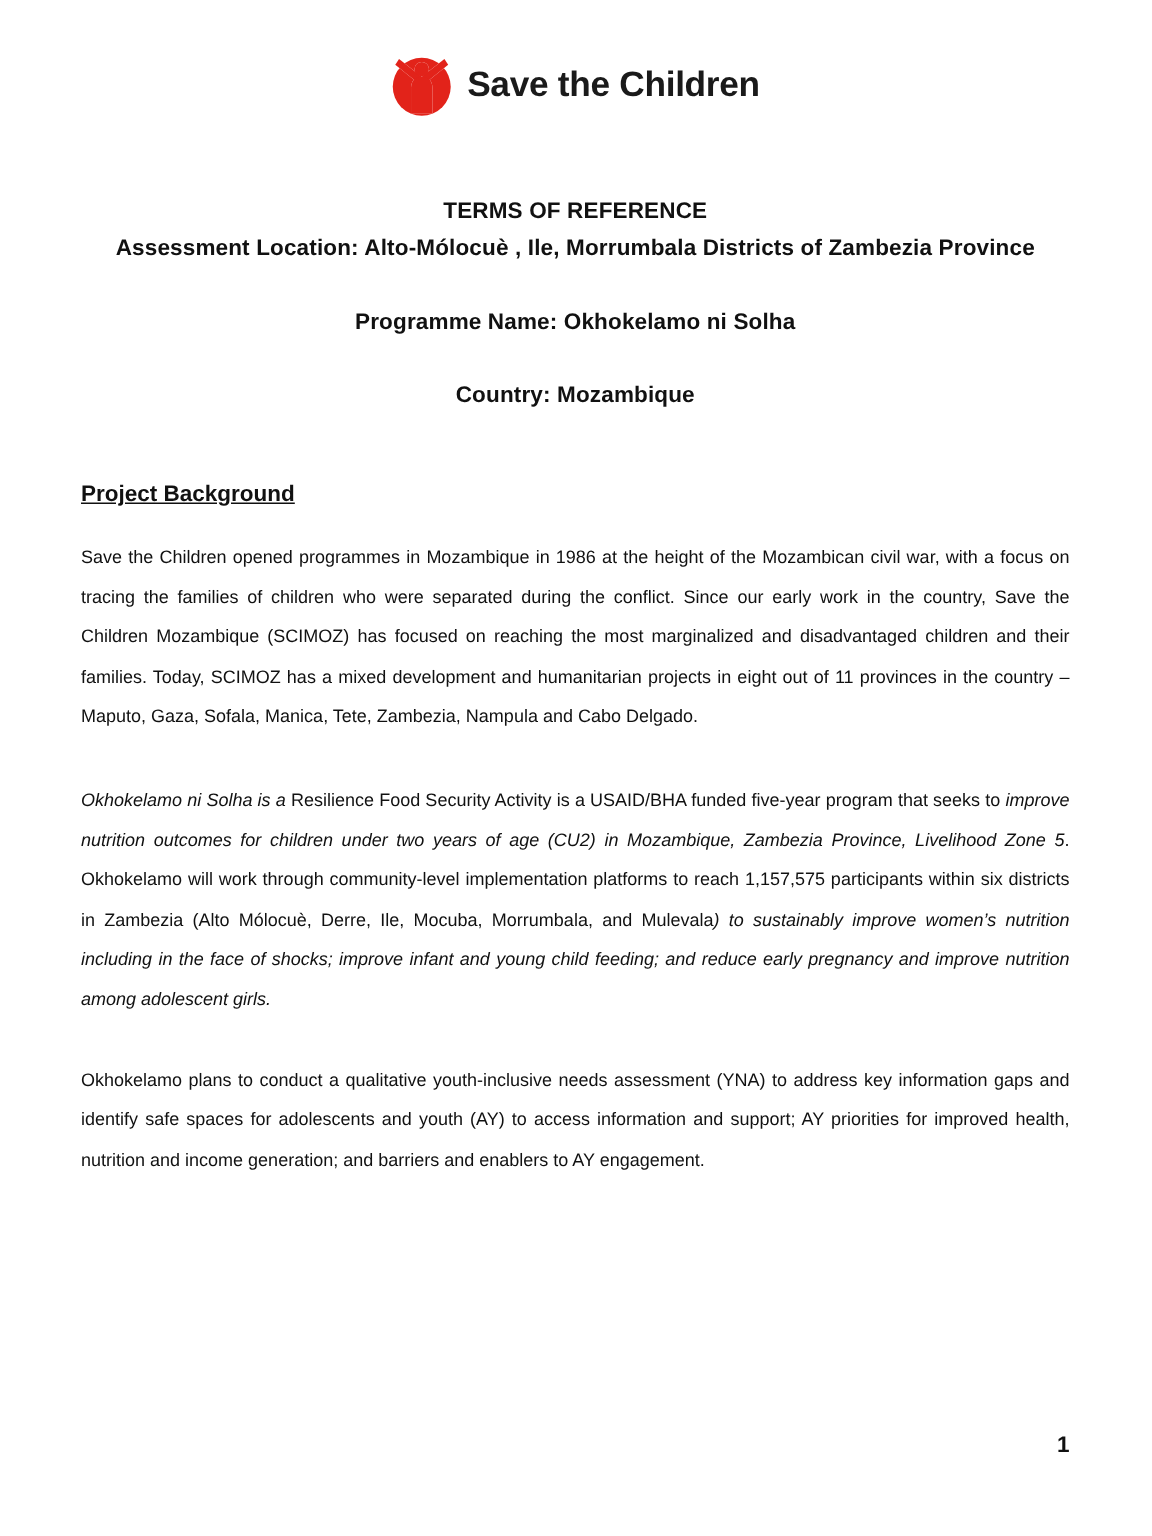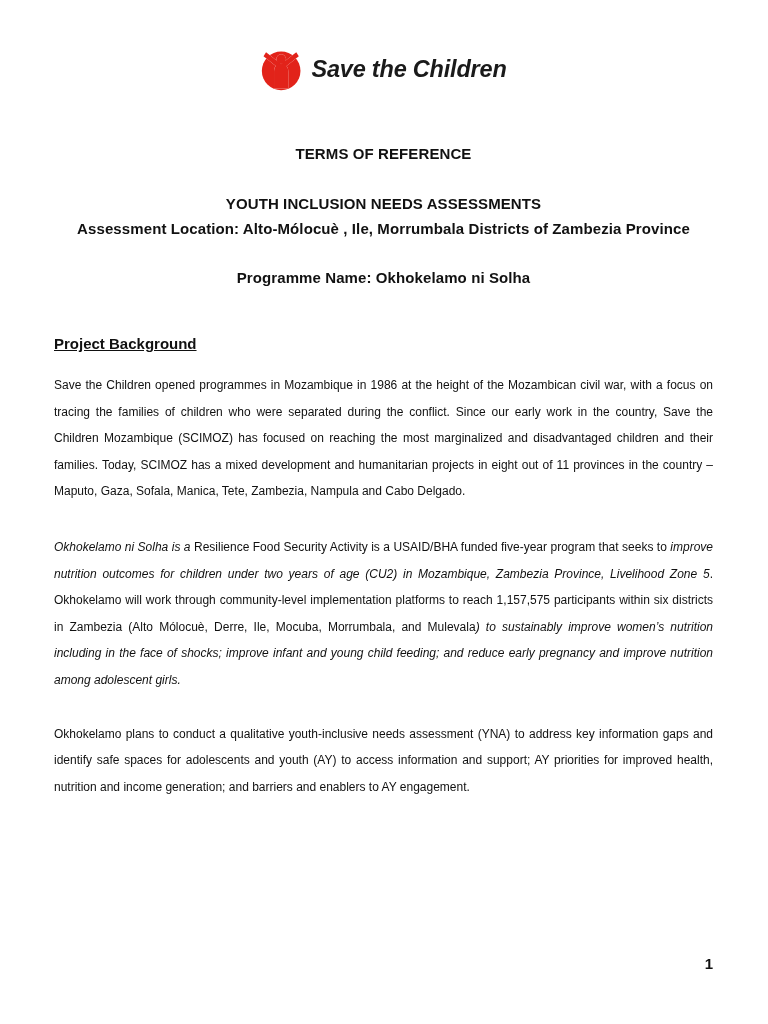--- a/index.html
+++ b/index.html
@@ -23,23 +23,22 @@
     box-sizing: border-box;
     padding: 0;
   }
 
   
   .logo-block {
     display: flex;
     align-items: center;
     justify-content: center;
     gap: 8px;
-    padding-top: 44px;
+    padding-top: 31px;
     height: 52px;
-    font-style: italic;
   }
   .logo-mark {
     width: 42px;
     height: 44px;
     flex: 0 0 auto;
     display: block;
   }
   .logo-word {
     font-family: "Liberation Sans", sans-serif;
     font-size: 23.5px;
@@ -136,26 +135,26 @@
         <circle cx="48" cy="26" r="11.5" fill="#E2231A"></circle>
       </svg>
     </span>
     <span class="logo-word">Save the Children</span>
   </div>
 
   <div class="content-inner">
 
     <div class="title-block t-tor">TERMS OF REFERENCE</div>
 
-    <div class="title-block t-yina">YOUTH INCLUSION NEEDS ASSESSMENTS</div>
 
     <div class="title-block t-loc">Assessment  Location:  Alto-Mólocuè , Ile, Morrumbala Districts of Zambezia Province</div>
 
     <div class="title-block t-prog">Programme Name: Okhokelamo ni Solha</div>
 
+    <div class="title-block t-country">Country: Mozambique</div>
 
     <div class="section-heading">Project Background</div>
 
     <p class="para p1">Save the Children opened programmes in Mozambique in 1986 at the height of the Mozambican civil war, with a focus on tracing the families of children who were separated during the conflict. Since our early work in the country, Save the Children Mozambique (SCIMOZ) has focused on reaching the most marginalized and disadvantaged children and their families. Today, SCIMOZ has a mixed development and humanitarian projects in eight out of 11 provinces in the country – Maputo, Gaza, Sofala, Manica, Tete, Zambezia, Nampula and Cabo Delgado.</p>
 
     <p class="para p2"><em class="it">Okhokelamo ni Solha is a</em><span> Resilience Food Security Activity is a USAID/BHA funded five-year program that seeks to </span><em class="it">improve nutrition outcomes for children under two years of age (CU2) in Mozambique, Zambezia Province, Livelihood Zone 5</em><span>. Okhokelamo will work through community-level implementation platforms to reach 1,157,575 participants within six districts in Zambezia (Alto Mólocuè, Derre, Ile, Mocuba, Morrumbala, and Mulevala</span><em class="it">) to sustainably improve women’s nutrition including in the face of shocks; improve infant and young child feeding; and reduce early pregnancy and improve nutrition among adolescent girls.</em></p>
 
     <p class="para p3">Okhokelamo plans to conduct a qualitative youth-inclusive needs assessment (YNA) to address key information gaps and identify safe spaces for adolescents and youth (AY) to access information and support; AY priorities for improved health, nutrition and income generation; and barriers and enablers to AY engagement.</p>
 
   </div>

